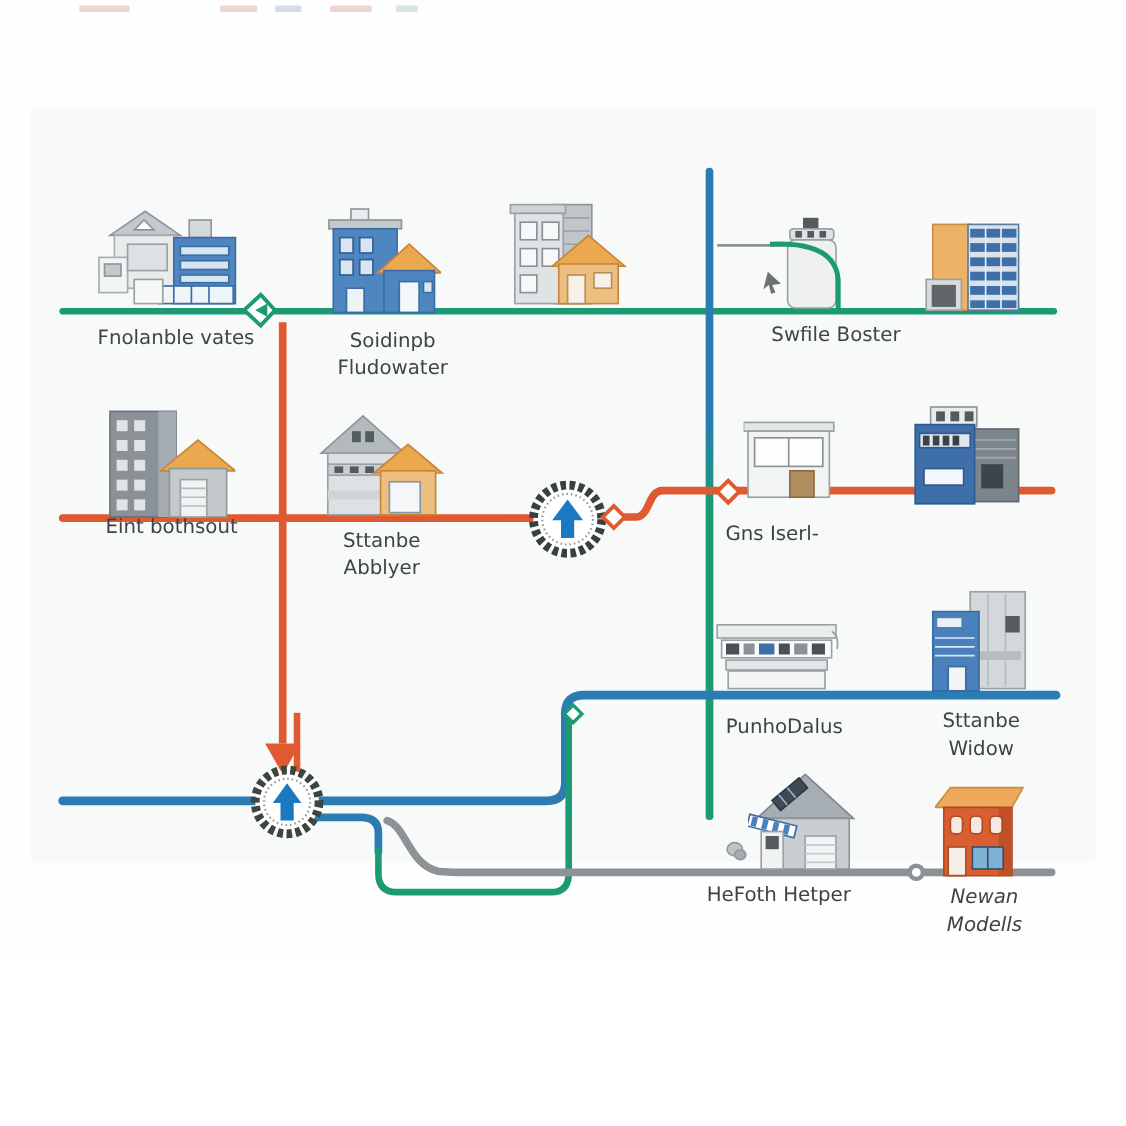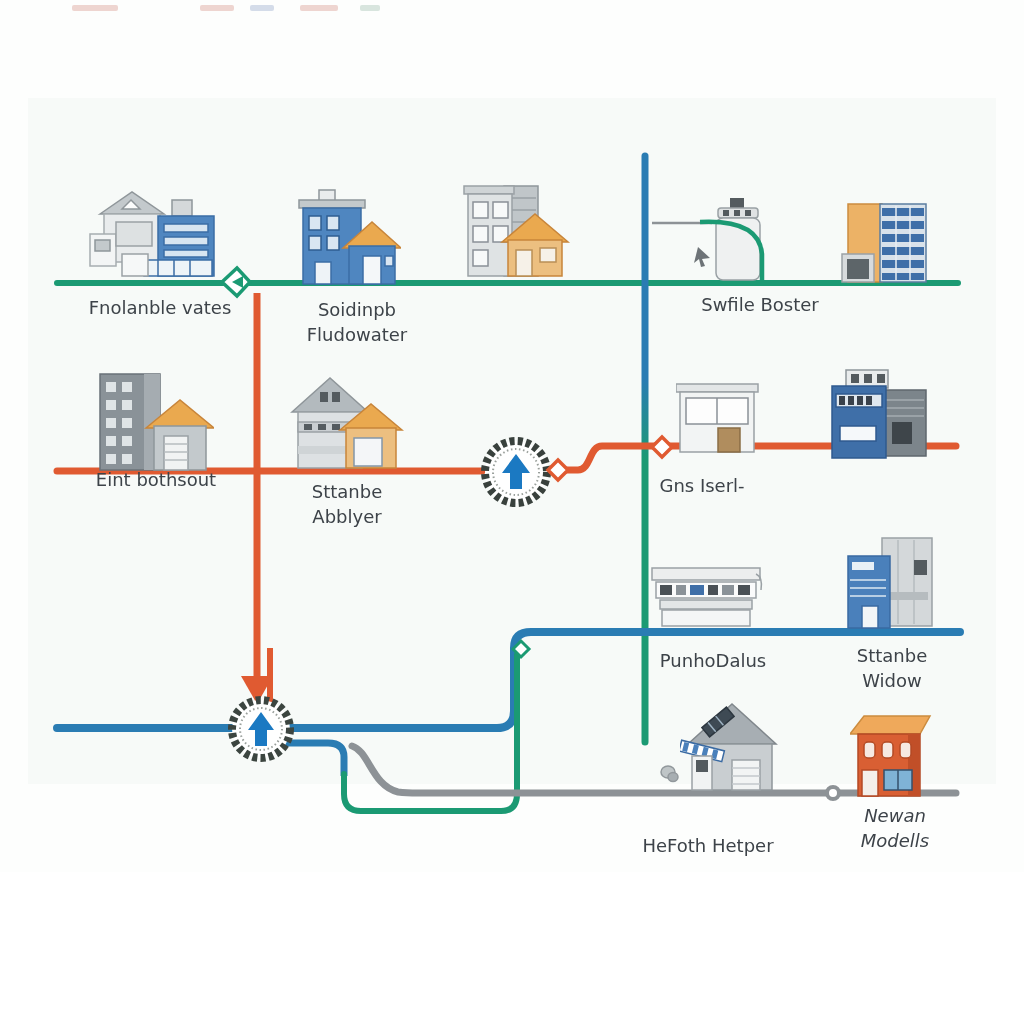--- a/index.html
+++ b/index.html
@@ -372,20 +372,20 @@
   <div class="lbl" style="left:702px;top:434px;margin-top:40px;">
     <span>Gns Iserl-</span>
   </div>
   <div class="lbl" style="left:713px;top:638px;margin-top:11px;">
     <span>PunhoDalus</span>
   </div>
   <div class="lbl" style="left:892px;top:644px;">
     <span>Sttanbe</span>
     <span>Widow</span>
   </div>
-  <div class="lbl" style="left:708px;top:802px;margin-top:32px;">
+  <div class="lbl" style="left:708px;top:802px;">
     <span>HeFoth Hetper</span>
   </div>
   <div class="lbl" style="left:895px;top:804px;font-style:italic;">
     <span>Newan</span>
     <span>Modells</span>
   </div>
 </div>
 
 </body></html>

